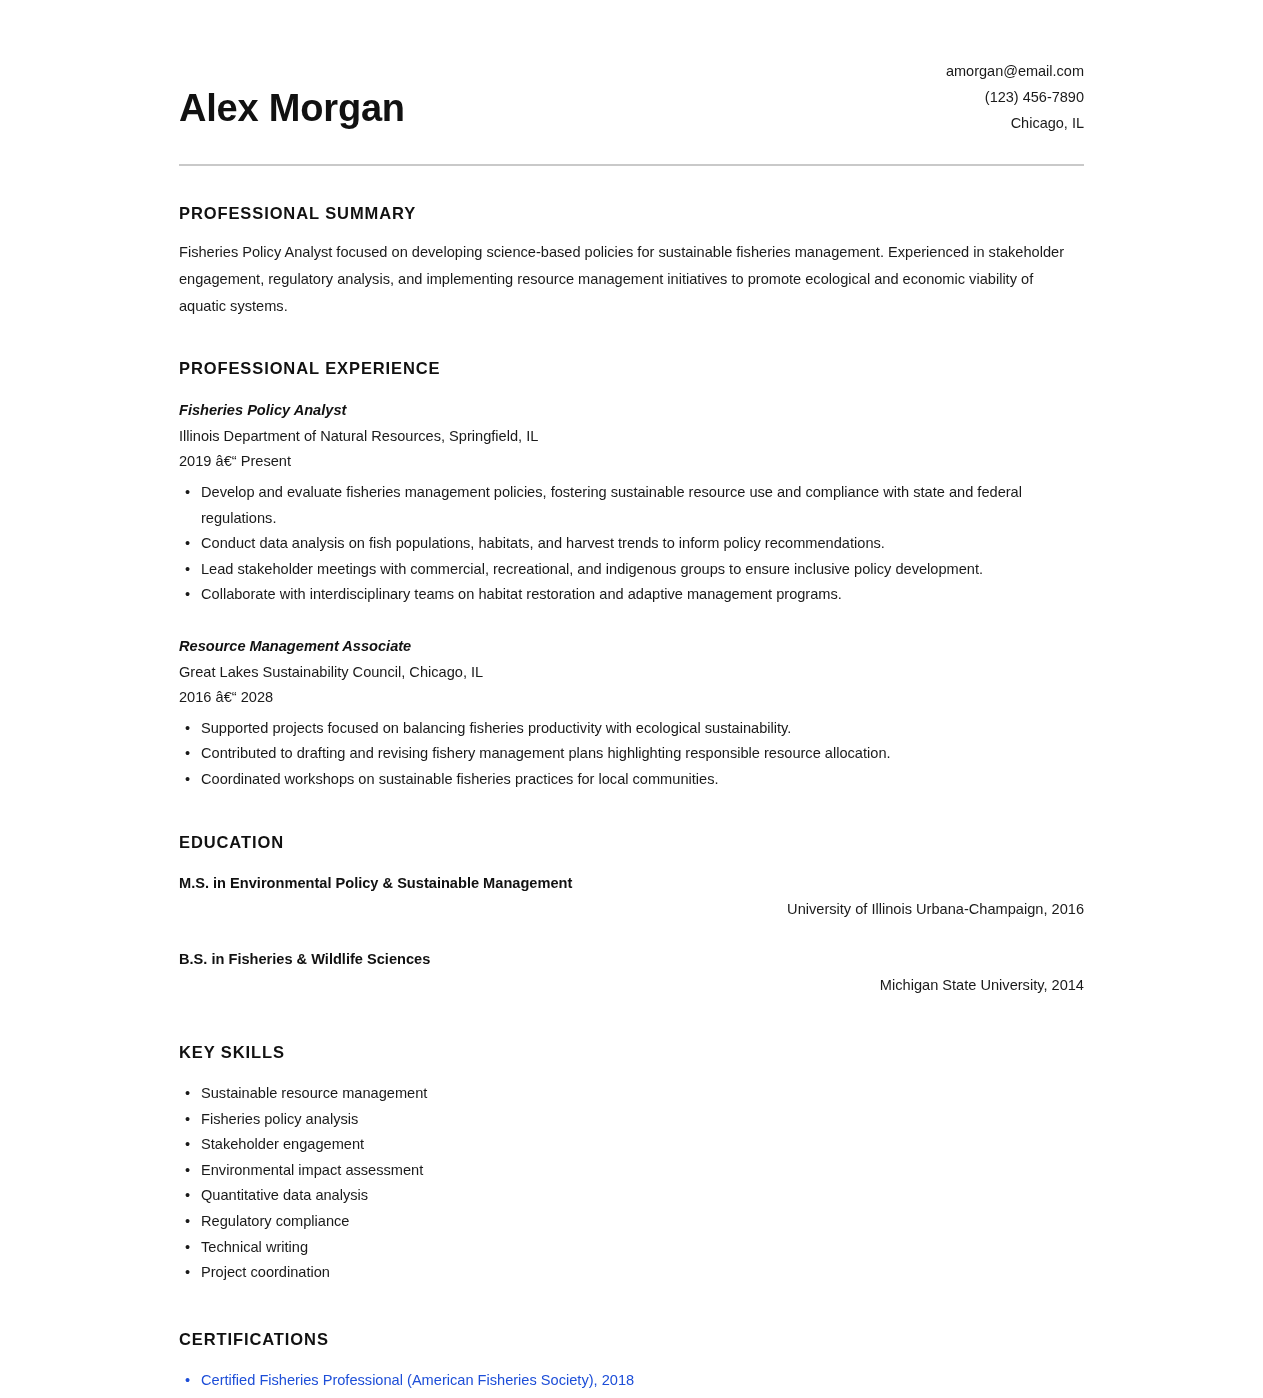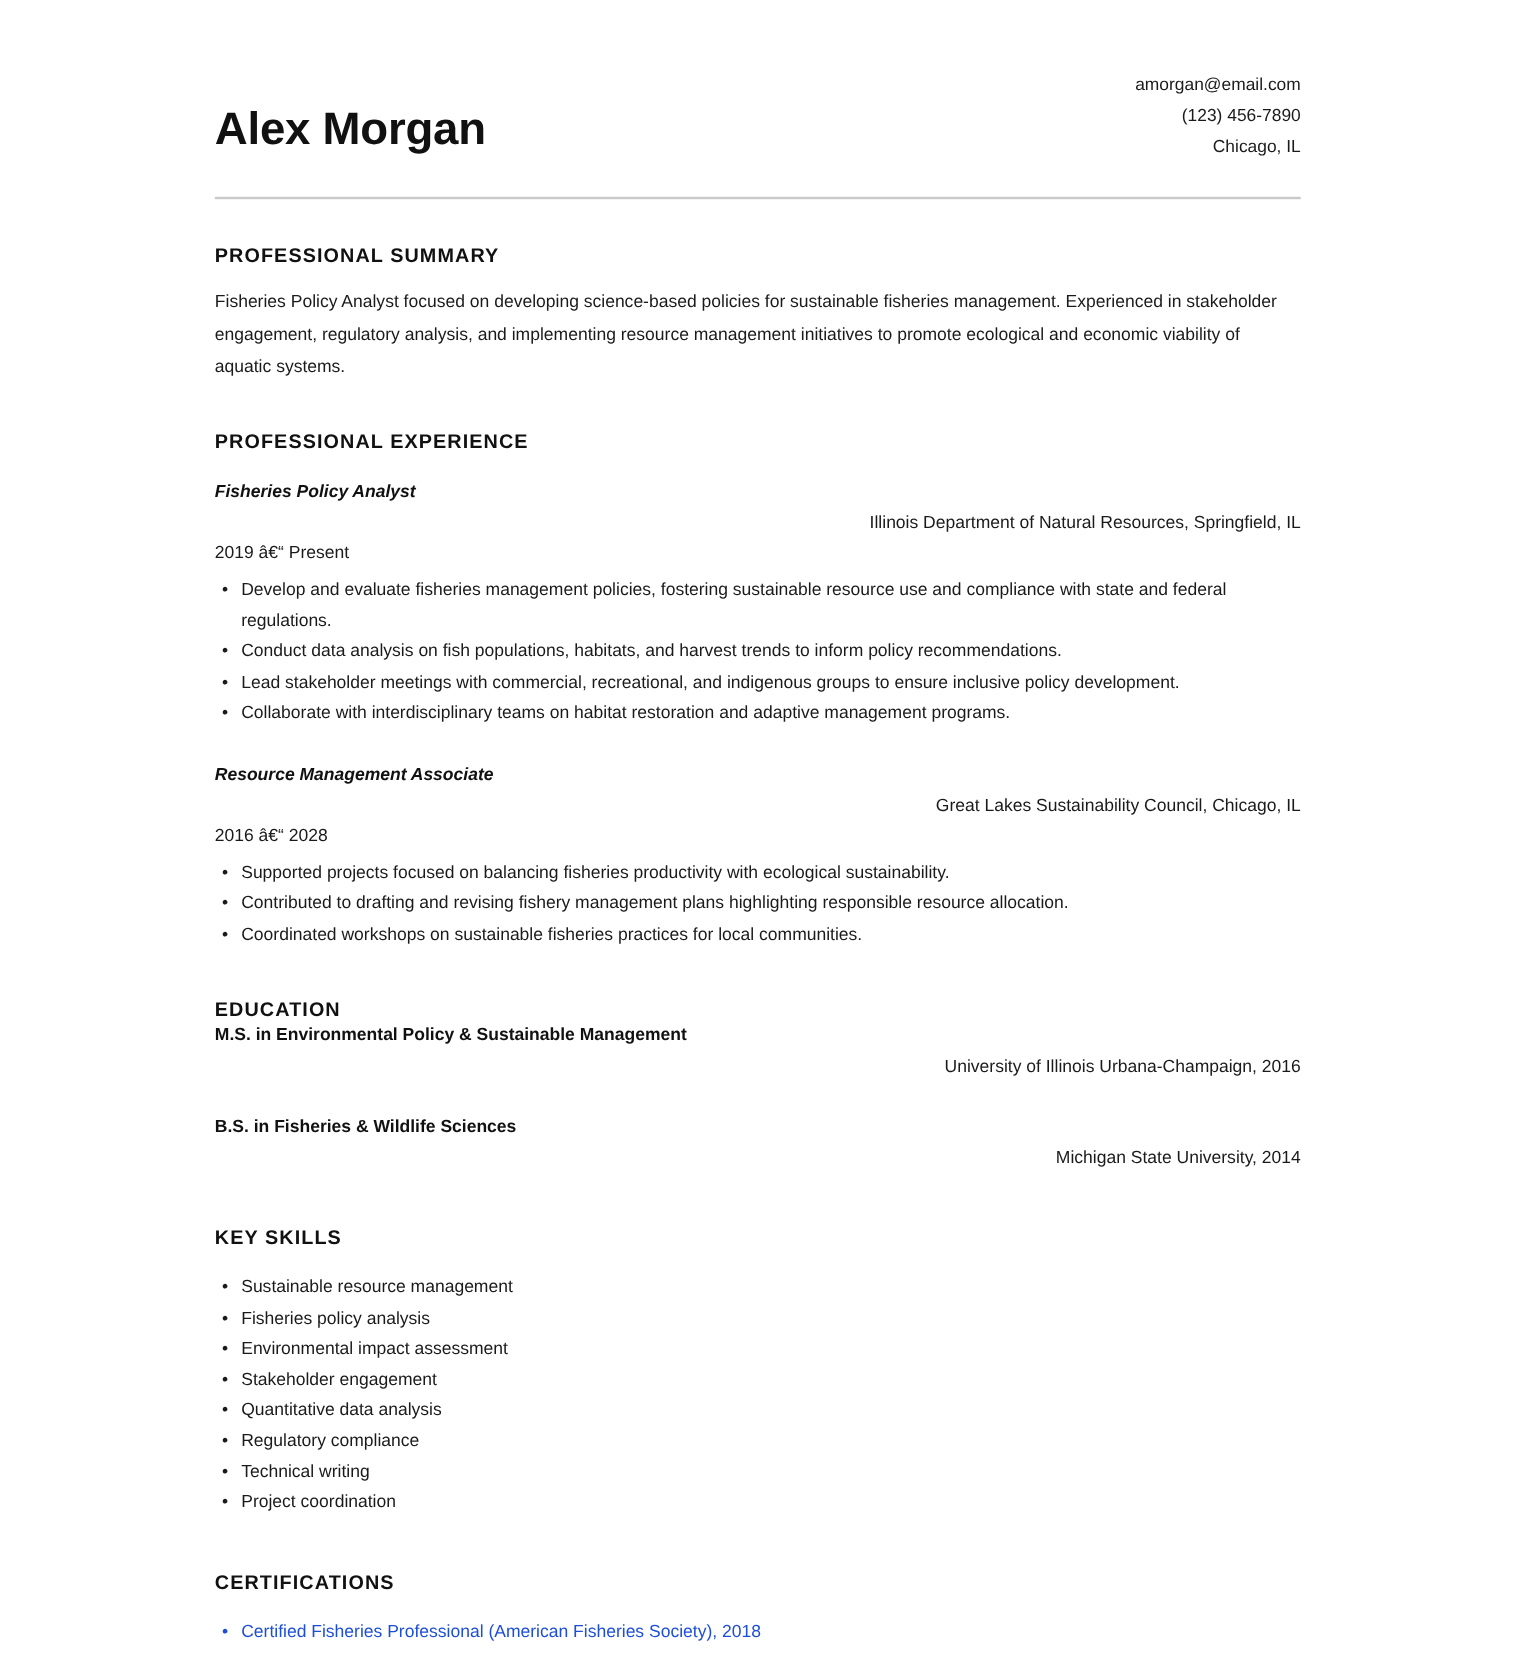--- a/index.html
+++ b/index.html
@@ -98,21 +98,21 @@
     margin: 0;
     font-style: italic;
   }
   .job-org,
   .job-dates {
     font-size: 14.6px;
     line-height: 25px;
     color: #1a1a1a;
     margin: 0;
   }
-  .job-org { margin-top: 3px; text-align: right; }
+  .job-org { margin-top: 3px; }
 
   ul.bullets {
     list-style: none;
     margin: 6px 0 0 0;
     padding: 0;
   }
   ul.bullets > li {
     position: relative;
     padding-left: 22px;
     font-size: 14.6px;
@@ -125,21 +125,21 @@
     content: "\2022";
     position: absolute;
     left: 6px;
     top: 0;
     font-size: 14.6px;
     line-height: 25.5px;
     color: #1a1a1a;
   }
 
   
-  .edu { }
+  .edu { margin-top: 20px; }
   .edu + .edu { margin-top: 26px; }
   .edu-degree {
     font-size: 14.6px;
     font-weight: bold;
     color: #111111;
     line-height: 22px;
     margin: 0;
   }
   .edu-school {
     font-size: 14.6px;
@@ -253,22 +253,22 @@
         <div class="edu-degree">B.S. in Fisheries &amp; Wildlife Sciences</div>
         <div class="edu-school">Michigan State University, 2014</div>
       </div>
     </div>
 
     <div class="section sec-skills">
       <h2 class="section-title">KEY SKILLS</h2>
       <ul class="skills">
         <li>Sustainable resource management</li>
         <li>Fisheries policy analysis</li>
+        <li>Stakeholder engagement</li>
         <li>Environmental impact assessment</li>
-        <li>Stakeholder engagement</li>
         <li>Quantitative data analysis</li>
         <li>Regulatory compliance</li>
         <li>Technical writing</li>
         <li>Project coordination</li>
       </ul>
     </div>
 
     <div class="section sec-certs">
       <h2 class="section-title">CERTIFICATIONS</h2>
       <ul class="certs">

